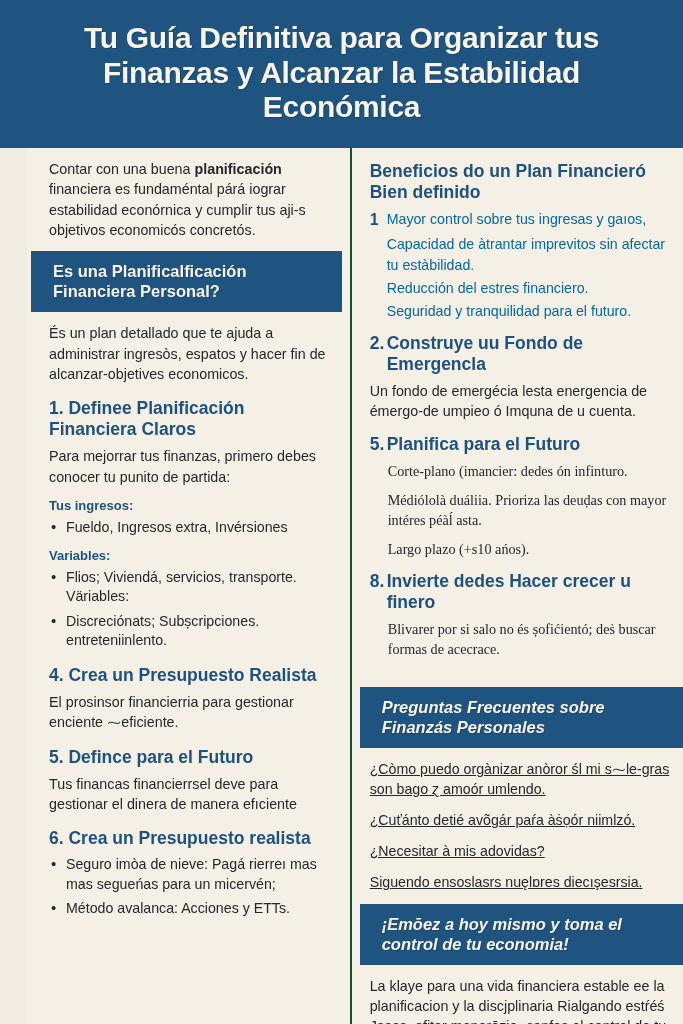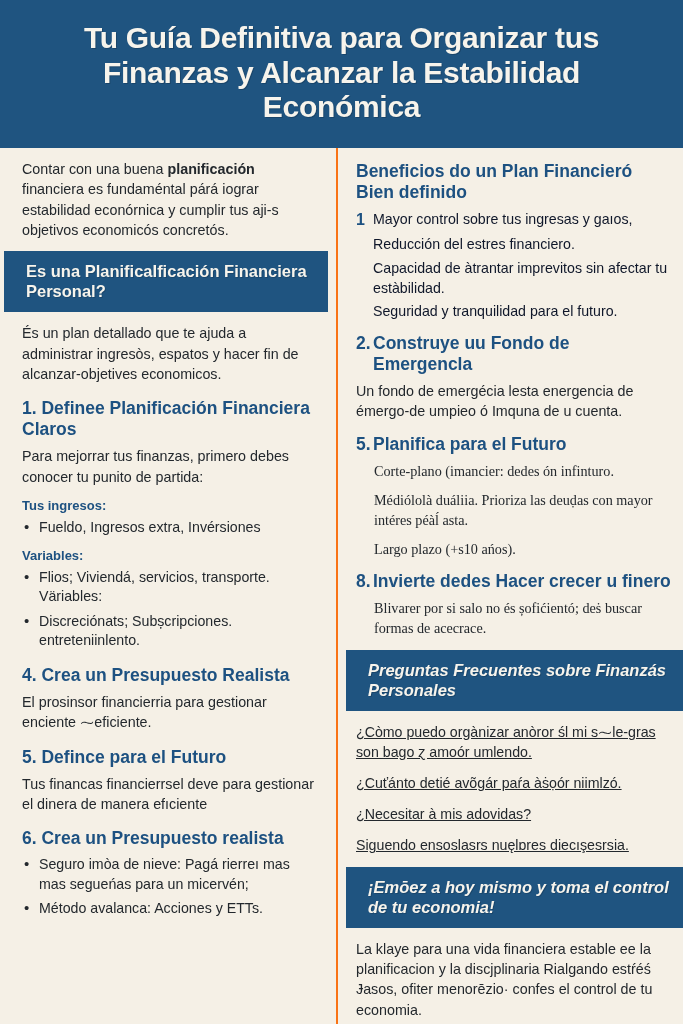--- a/index.html
+++ b/index.html
@@ -49,21 +49,21 @@
     height: 876px;
     background: #f2ede3;
     align-items: stretch;
   }
   .col {
     position: relative;
     background: #f5f0e6;
     height: 876px;
     overflow: hidden;
   }
-  .col-left  { width: 338px; border-right: 2px solid #f97316; }
+  .col-left  { width: 338px; border-right: 2px solid #14532d; margin-left: 27px; }
   .col-right { width: 345px; }
 
   
   .banner {
     background: #1f5480;
     color: #f7f4ec;
     font-weight: bold;
     font-size: 16.5px;
     line-height: 1.22;
     padding: 10px 12px 11px 22px;
@@ -134,21 +134,21 @@
     color: #1d5181;
     font-weight: bold;
     font-size: 16px;
     min-width: 17px;
     flex: 0 0 auto;
     line-height: 1.4;
   }
   .numitem .numtext {
     font-size: 14.2px;
     line-height: 1.42;
-    color: #0f172a;
+    color: #0369a1;
   }
 
   
   .numhead {
     display: flex;
     align-items: flex-start;
     color: #1d5181;
     font-weight: bold;
     font-size: 17.5px;
     line-height: 1.2;
@@ -161,21 +161,21 @@
   .numhead .ht { flex: 1 1 auto; }
 
   .indent {
     padding-left: 18px;
     font-size: 14.2px;
     line-height: 1.42;
     color: #23282d;
     margin-bottom: 9px;
     font-family: Liberation Serif, serif;
   }
-  .indent:last-child { margin-bottom: 0; }
+  .indent:last-child { margin-bottom: 16px; }
 
   .faq-q {
     font-size: 14.2px;
     line-height: 1.42;
     color: #23282d;
     margin-bottom: 11px;
     text-decoration: underline;
   }
   .faq-q:last-child { margin-bottom: 0; }
 </style>
@@ -234,25 +234,25 @@
 
       <div class="block block-right">
         <h3 class="subhead tight" style="margin-top:2px;">Beneficios do un Plan Financieró Bien definido</h3>
 
         <div class="numitem">
           <span class="num">1</span>
           <span class="numtext">Mayor control sobre tus ingresas y gaıos,</span>
         </div>
         <div class="numitem">
           <span class="num"></span>
+          <span class="numtext">Capacidad de àtrantar imprevitos sin afectar tu estàbilidad.</span>
+        </div>
+        <div class="numitem">
+          <span class="num"></span>
           <span class="numtext">Reducción del estres financiero.</span>
-        </div>
-        <div class="numitem">
-          <span class="num"></span>
-          <span class="numtext">Capacidad de àtrantar imprevitos sin afectar tu estàbilidad.</span>
         </div>
         <div class="numitem">
           <span class="num"></span>
           <span class="numtext">Seguridad y tranquilidad para el futuro.</span>
         </div>
 
         <div class="numhead">
           <span class="num">2.</span>
           <span class="ht">Construye uu Fondo de Emergencla</span>
         </div>

